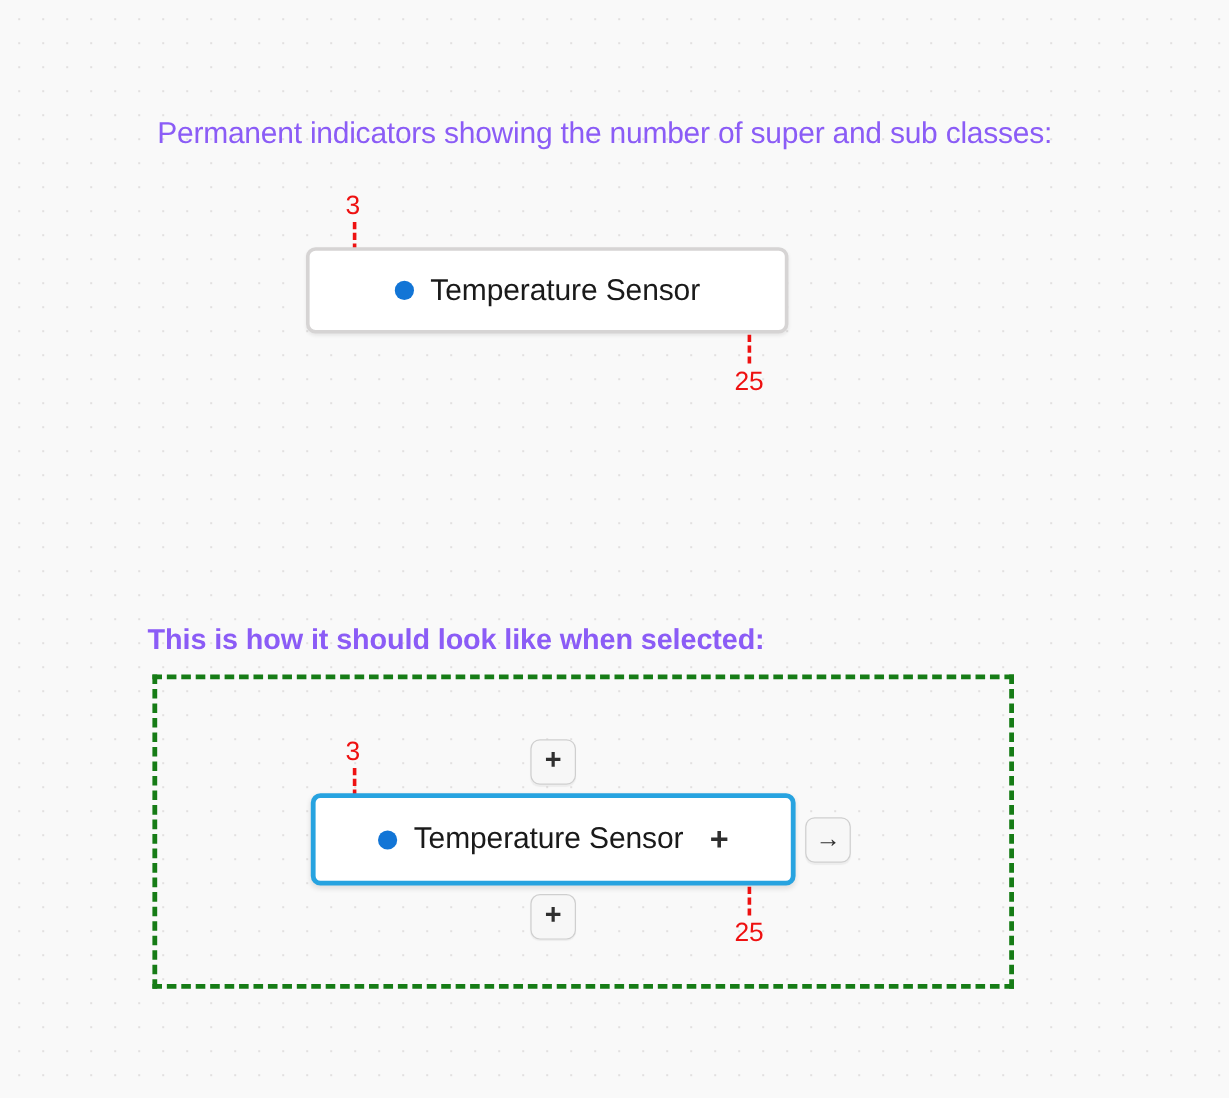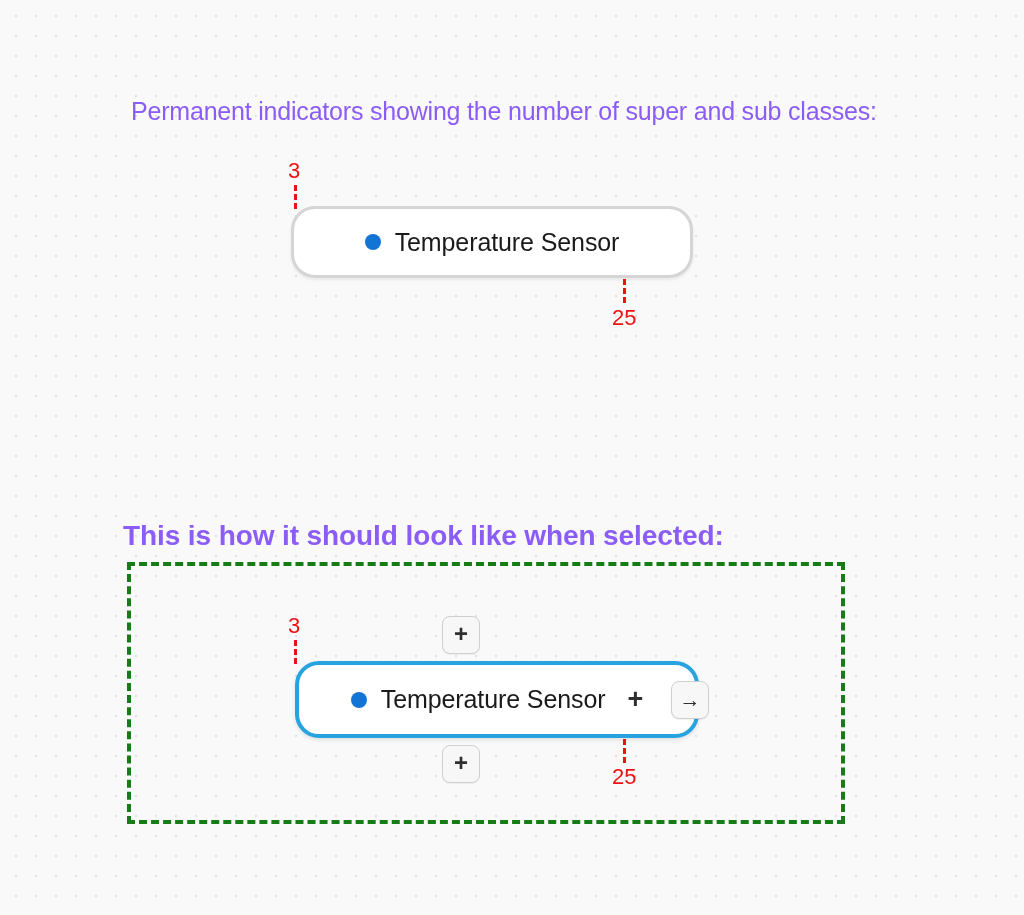--- a/index.html
+++ b/index.html
@@ -32,35 +32,34 @@
   .caption-1 {
     left: 131px;
     top: 97px;
     font-size: 25px;
     font-weight: 400;
     letter-spacing: -0.2px;
   }
   .caption-2 {
     left: 123px;
     top: 520px;
-    font-size: 28px;
+    font-size: 24px;
     font-weight: 700;
     letter-spacing: -0.1px;
   }
 
   
   .node {
     position: absolute;
     box-sizing: border-box;
     display: flex;
     align-items: center;
     justify-content: center;
     background: #ffffff;
-    border-radius: 24px;
-    margin-left: 36px;
+    border-radius: 8px;
   }
   .node-plain {
     left: 255px;
     top: 206px;
     width: 402px;
     height: 72px;
     border: 3px solid #d6d4d4;
     box-shadow: 0 2px 3px rgba(0,0,0,0.07);
   }
   .node-selected {

